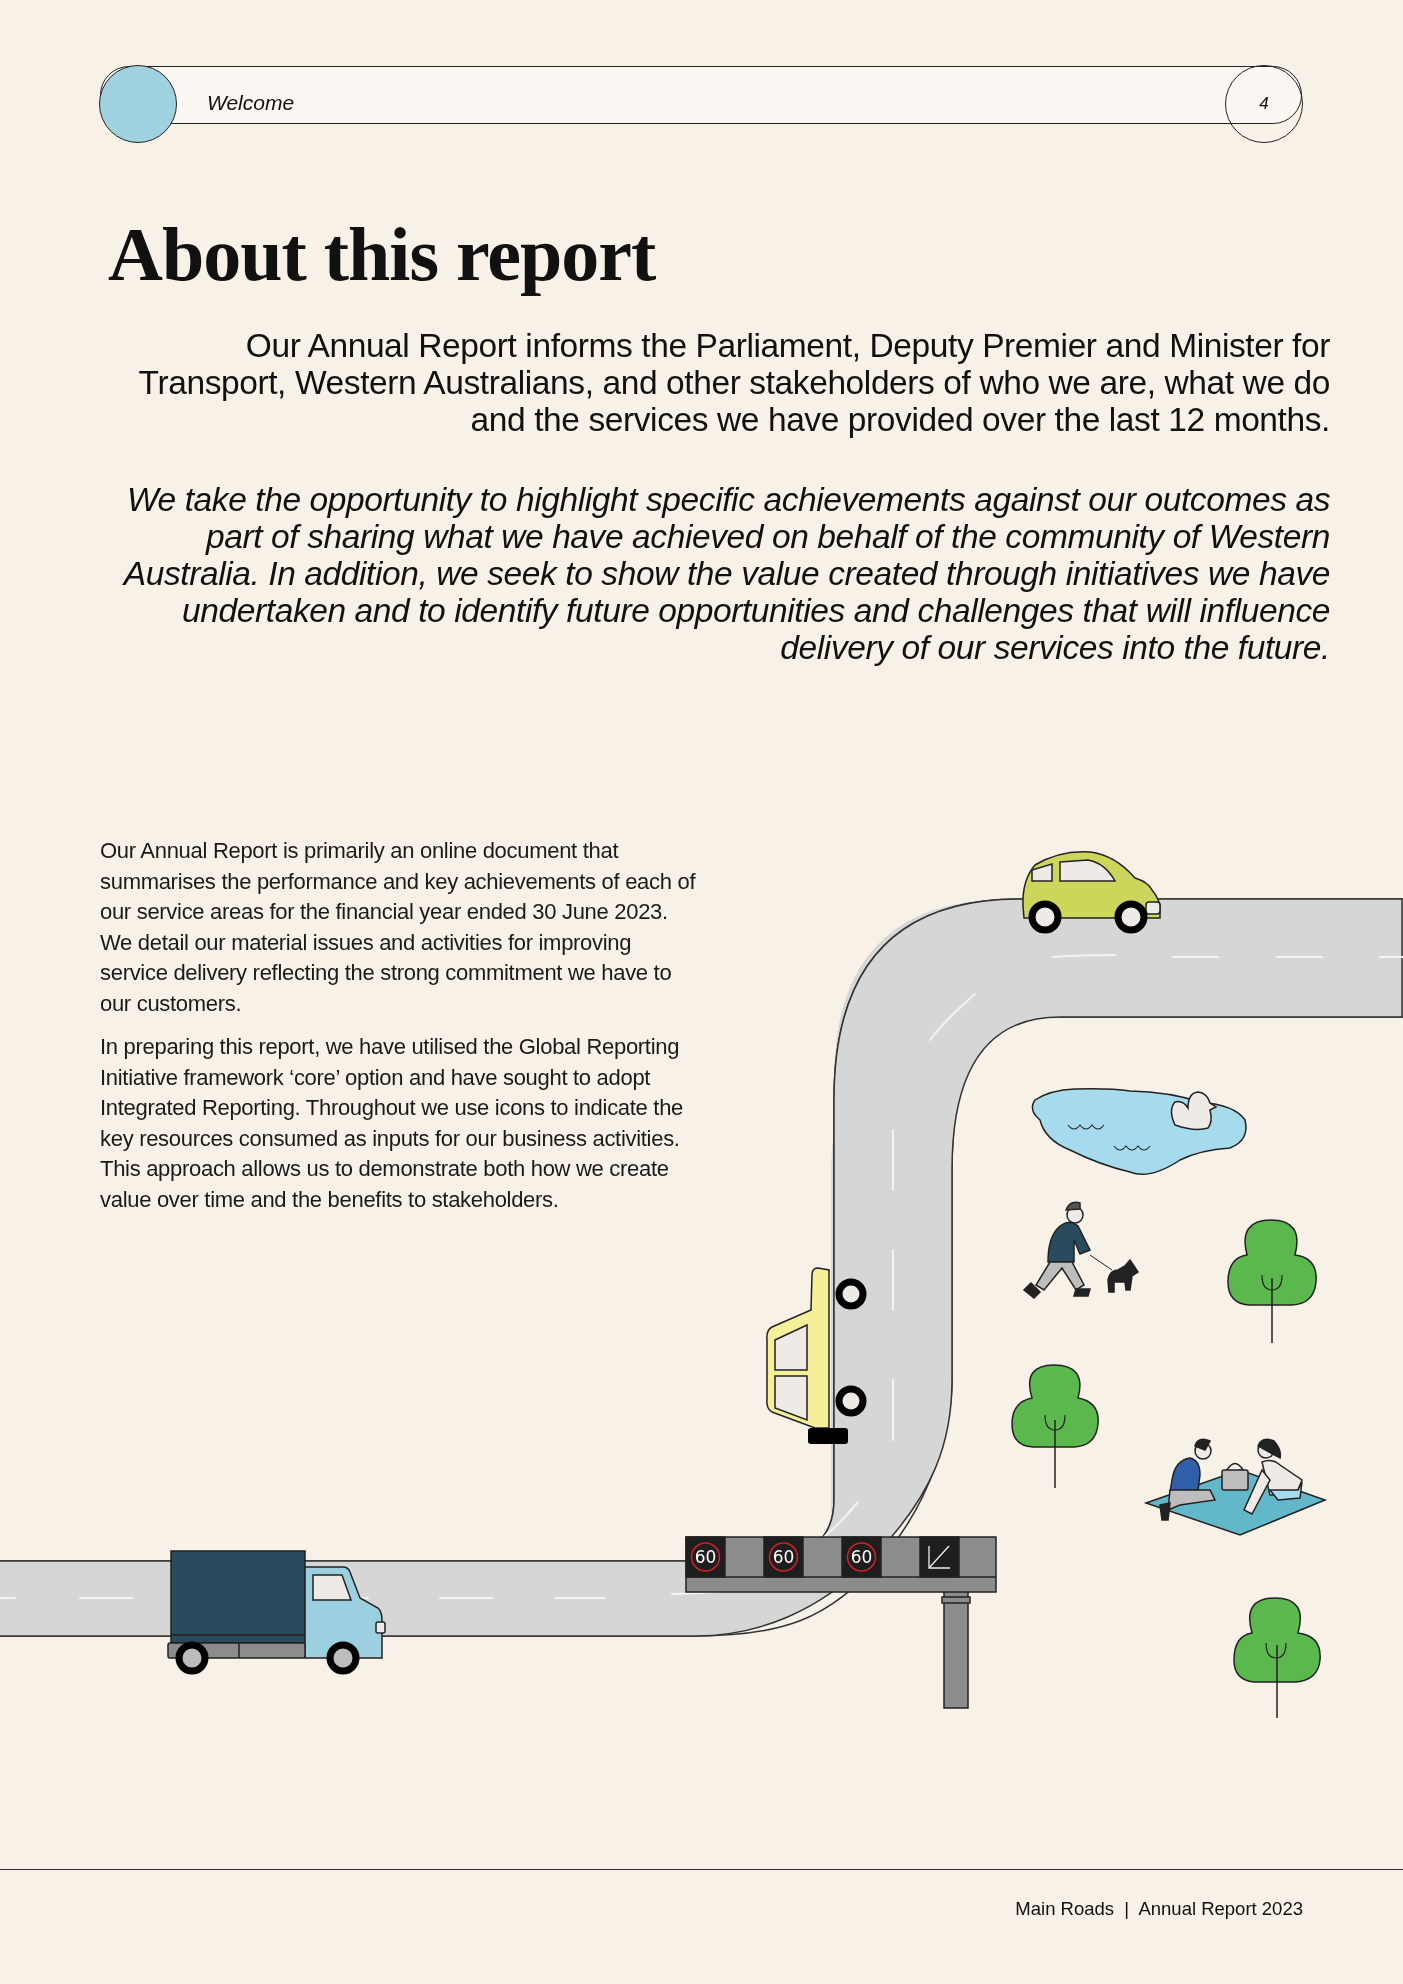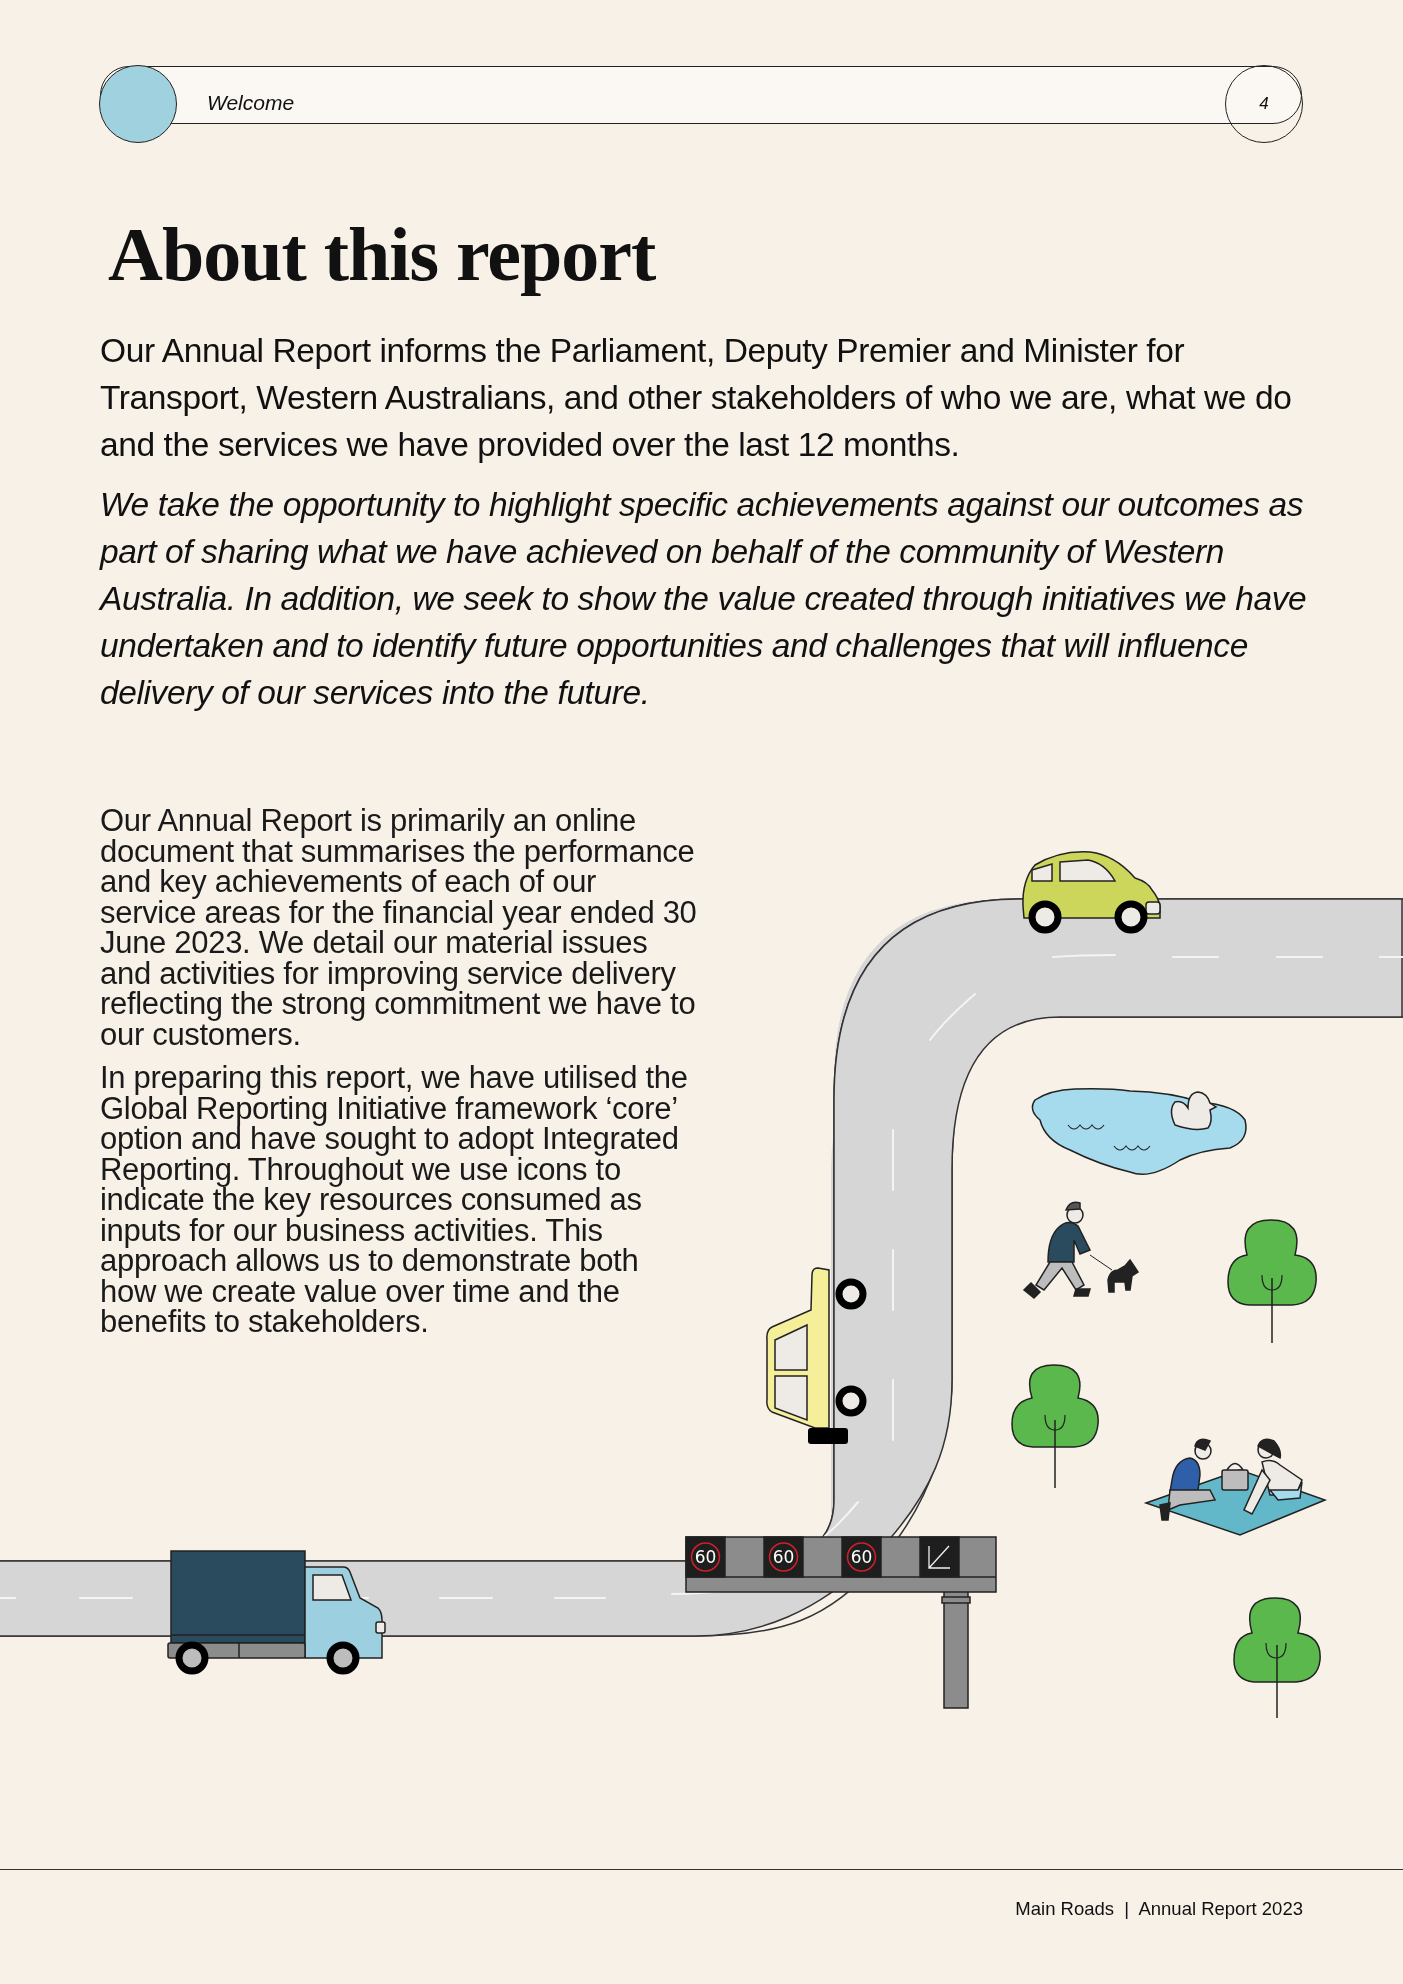--- a/index.html
+++ b/index.html
@@ -27,27 +27,27 @@
     box-sizing: border-box; border: 1.5px solid #222; border-radius: 50%;
     display: flex; align-items: center; justify-content: center; font-size: 17px;
   }
   h1 {
     position: absolute; left: 100px; top: 208px; margin: 8px;
     font-family: "Liberation Serif", "DejaVu Serif", serif;
     font-weight: bold; font-size: 76px; letter-spacing: -1px; line-height: 1;
   }
   .lead {
     position: absolute; left: 100px; width: 1230px; margin: 0;
-    font-size: 33.5px; line-height: 47px; letter-spacing: -0.4px; color: #111;
+    font-size: 33.5px; line-height: 37px; letter-spacing: -0.4px; color: #111; text-align: right;
   }
   .lead1 { top: 327px; }
   .lead2 { top: 481px; font-style: italic; }
   .body-col {
-    position: absolute; left: 100px; top: 806px; width: 600px;
-    font-size: 31px; line-height: 30.5px; letter-spacing: -0.3px; color: #1a1a1a;
+    position: absolute; left: 100px; top: 836px; width: 600px;
+    font-size: 22px; line-height: 30.5px; letter-spacing: -0.3px; color: #1a1a1a;
   }
   .body-col p { margin: 0 0 13px 0; }
   .illus { position: absolute; left: 0; top: 830px; }
   .footer-rule {
     position: absolute; left: 0; top: 1869px; width: 1403px; height: 0;
     border-top: 1.5px solid #333;
   }
   .footer-text {
     position: absolute; right: 100px; top: 1898px; font-size: 18.5px; color: #111;
   }

